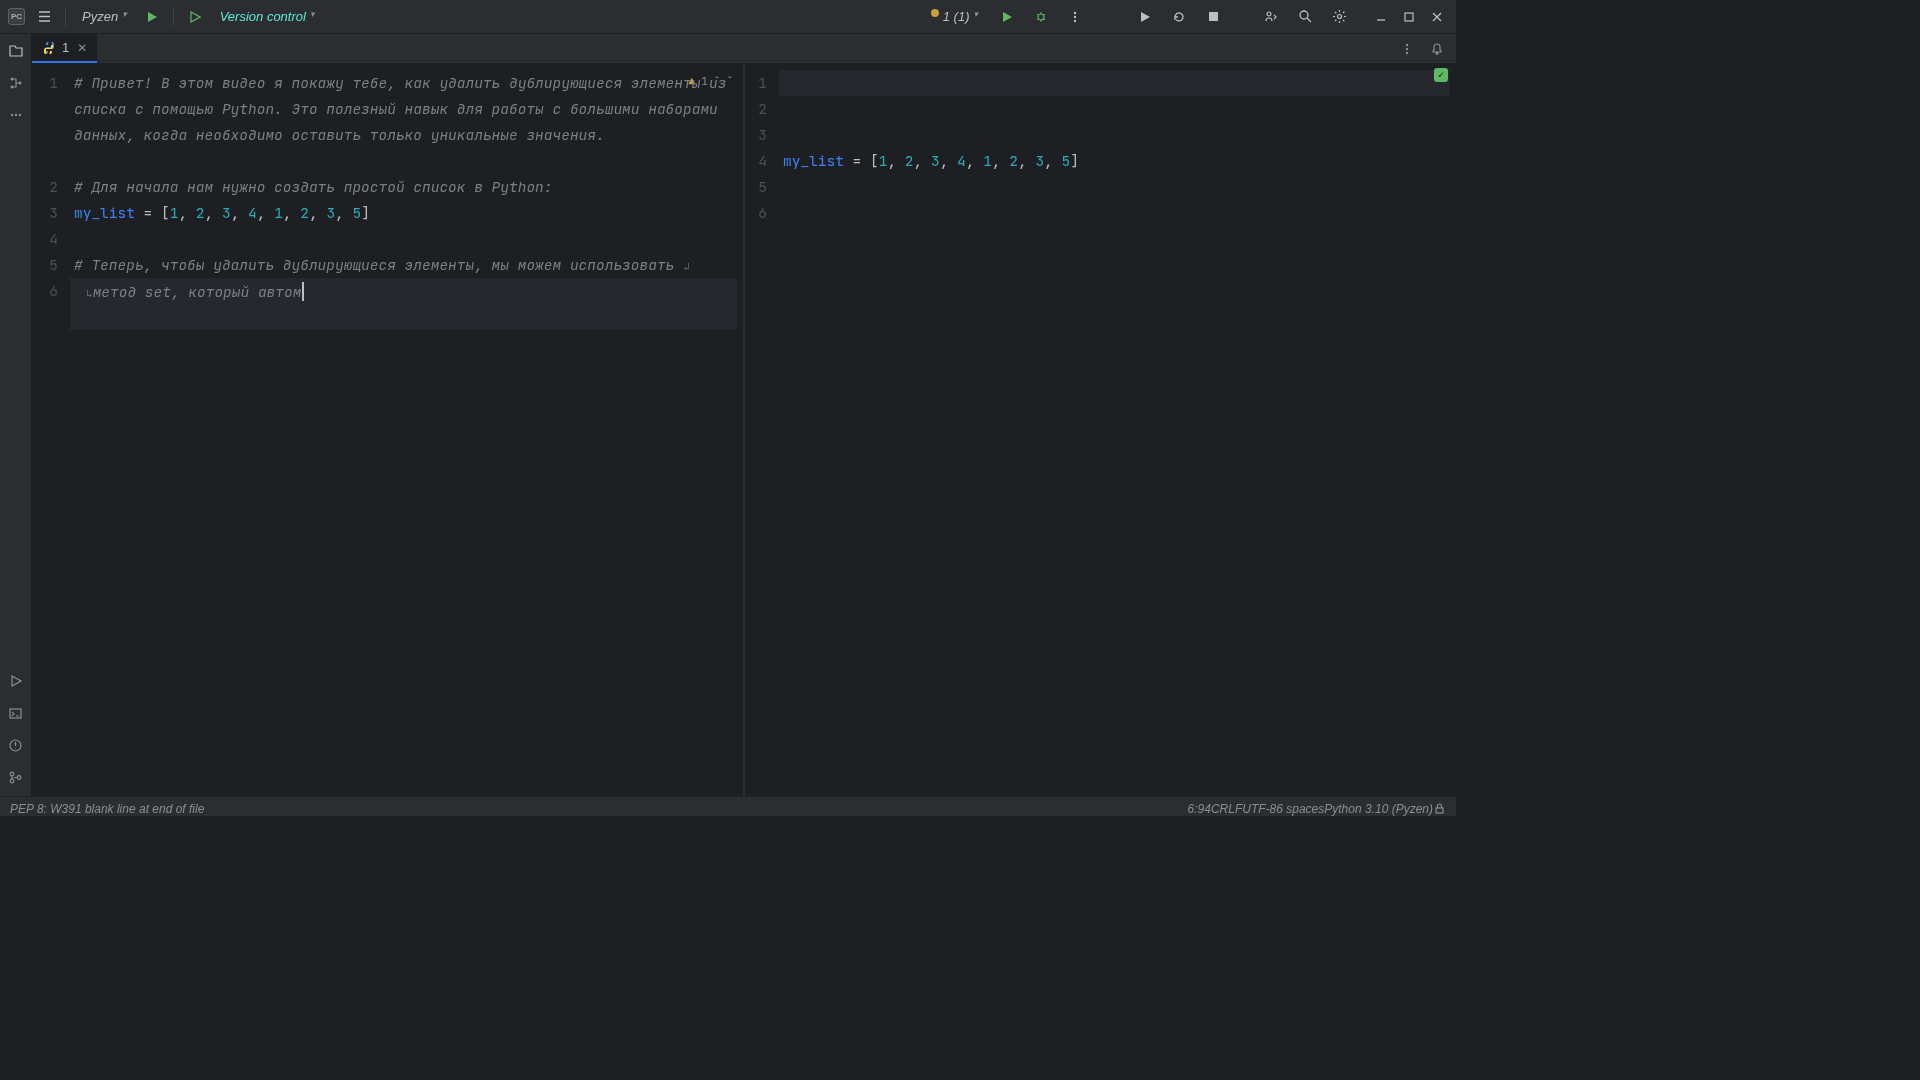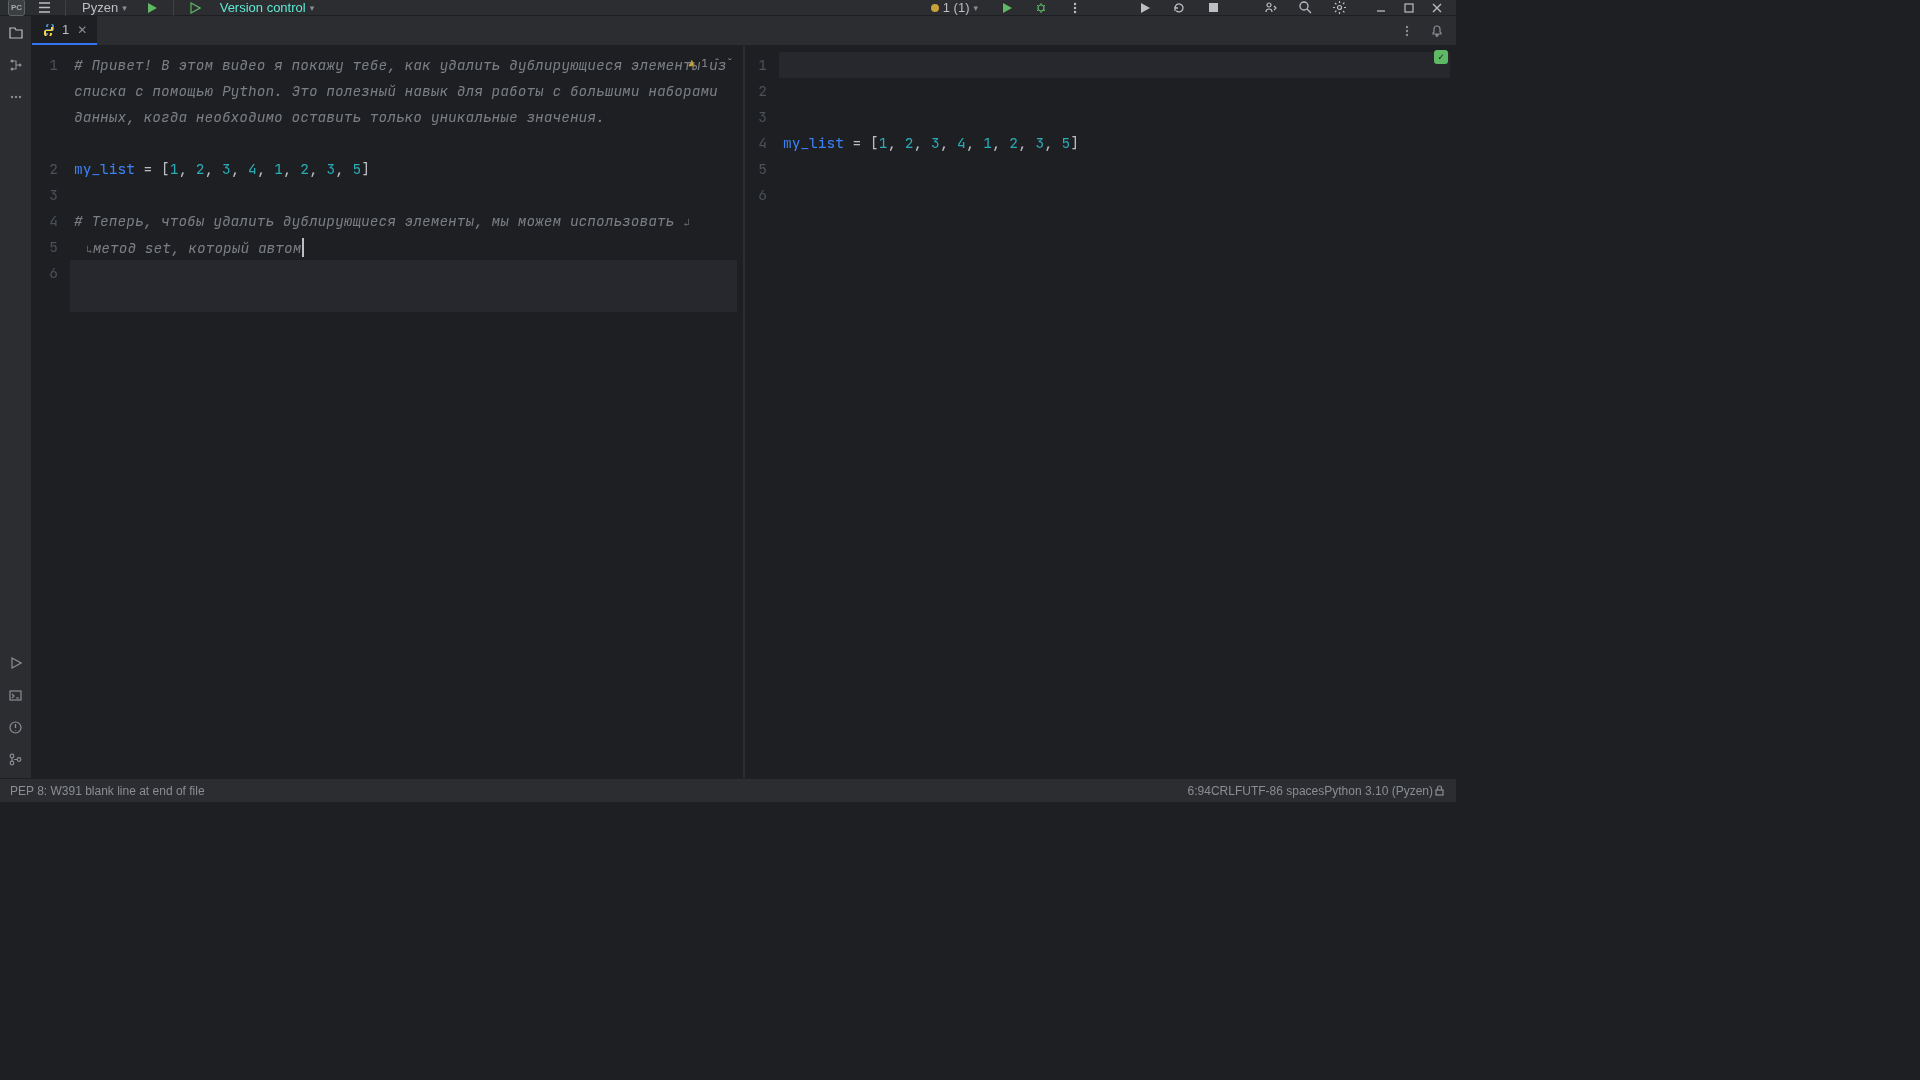--- a/index.html
+++ b/index.html
@@ -6,21 +6,21 @@
 body {
   font-family: -apple-system, BlinkMacSystemFont, "Segoe UI", sans-serif;
   background: #1e1f22;
   color: #bcbec4;
   width: 1456px;
   height: 816px;
   overflow: hidden;
   font-size: 13px;
 }
 .titlebar {
-  height: 16px;
+  height: 34px;
   background: #2b2d30;
   display: flex;
   align-items: center;
   padding: 0 8px;
   gap: 4px;
   border-bottom: 1px solid #1e1f22;
 }
 .titlebar .left { display: flex; align-items: center; gap: 8px; }
 .titlebar .right { margin-left: auto; display: flex; align-items: center; gap: 12px; }
 .icon-btn {
@@ -33,24 +33,25 @@
 .app-icon {
   width: 17px; height: 17px;
   background: #3c3f41;
   border: 1px solid #5e6163;
   border-radius: 3px;
   font-size: 8px; font-weight: bold;
   display: flex; align-items: center; justify-content: center;
   color: #aaa;
 }
 .run-config {
-  display: flex; align-items: center; gap: 4px;
+  display: flex; gap: 4px;
   padding: 2px 6px;
   border-radius: 4px;
   cursor: pointer;
+  font-style: italic;
 }
 .chev { font-size: 9px; color: #8a8d94; }
 .play-green { color: #5fb863; }
 .sep { width: 1px; height: 18px; background: #3d3f43; margin: 0 2px; }
 .vc-text { color: #5eead4; }
 .window-ctrl { display: flex; gap: 6px; margin-left: 8px; }
 
 .main-area {
   display: flex;
   height: calc(100% - 30px - 24px);
@@ -187,21 +188,21 @@
   height: 24px;
   background: #2b2d30;
   display: flex;
   align-items: center;
   padding: 0 10px;
   font-size: 12px;
   color: #8a8d94;
   border-top: 1px solid #1e1f22;
 }
 .statusbar .sb-right { margin-left: auto; display: flex; align-items: center; }
-.sb-item { cursor: pointer; }
+.sb-item { cursor: pointer; font-style: italic; }
 
 svg { display: block; }
 </style>
 </head>
 <body>
 
 <div class="titlebar">
   <div class="left">
     <div class="app-icon">PC</div>
     <div class="icon-btn">
@@ -402,20 +403,21 @@
           <div>4</div>
           <div>5</div>
           <div>6</div>
         </div>
         <div class="code">
           <div class="current-line" style="top:214px"></div>
           <div class="current-line" style="top:240px"></div>
 
           <div class="ln"><span class="comment"># Привет! В этом видео я покажу тебе, как удалить дублирующиеся элементы из списка с помощью Python. Это полезный навык для работы с большими наборами данных, когда необходимо оставить только уникальные значения.</span></div>
           <div class="ln">&nbsp;</div>
+          <div class="ln"><span class="comment"># Для начала нам нужно создать простой список в Python:</span></div>
           <div class="ln"><span class="ident">my_list</span><span class="op"> = [</span><span class="num">1</span><span class="op">, </span><span class="num">2</span><span class="op">, </span><span class="num">3</span><span class="op">, </span><span class="num">4</span><span class="op">, </span><span class="num">1</span><span class="op">, </span><span class="num">2</span><span class="op">, </span><span class="num">3</span><span class="op">, </span><span class="num">5</span><span class="op">]</span></div>
           <div class="ln">&nbsp;</div>
           <div class="ln"><span class="comment"># Теперь, чтобы удалить дублирующиеся элементы, мы можем использовать </span><span class="wrap-arrow">↲</span></div>
           <div class="ln wrap-indent"><span class="wrap-arrow">↳</span><span class="comment">метод set, который автом</span><span class="caret"></span></div>
 
           <div class="inspect">
             <span class="warn-tri">▲</span>
             <span>1</span>
             <span style="cursor:pointer">ˆ</span>
             <span style="cursor:pointer">ˇ</span>

